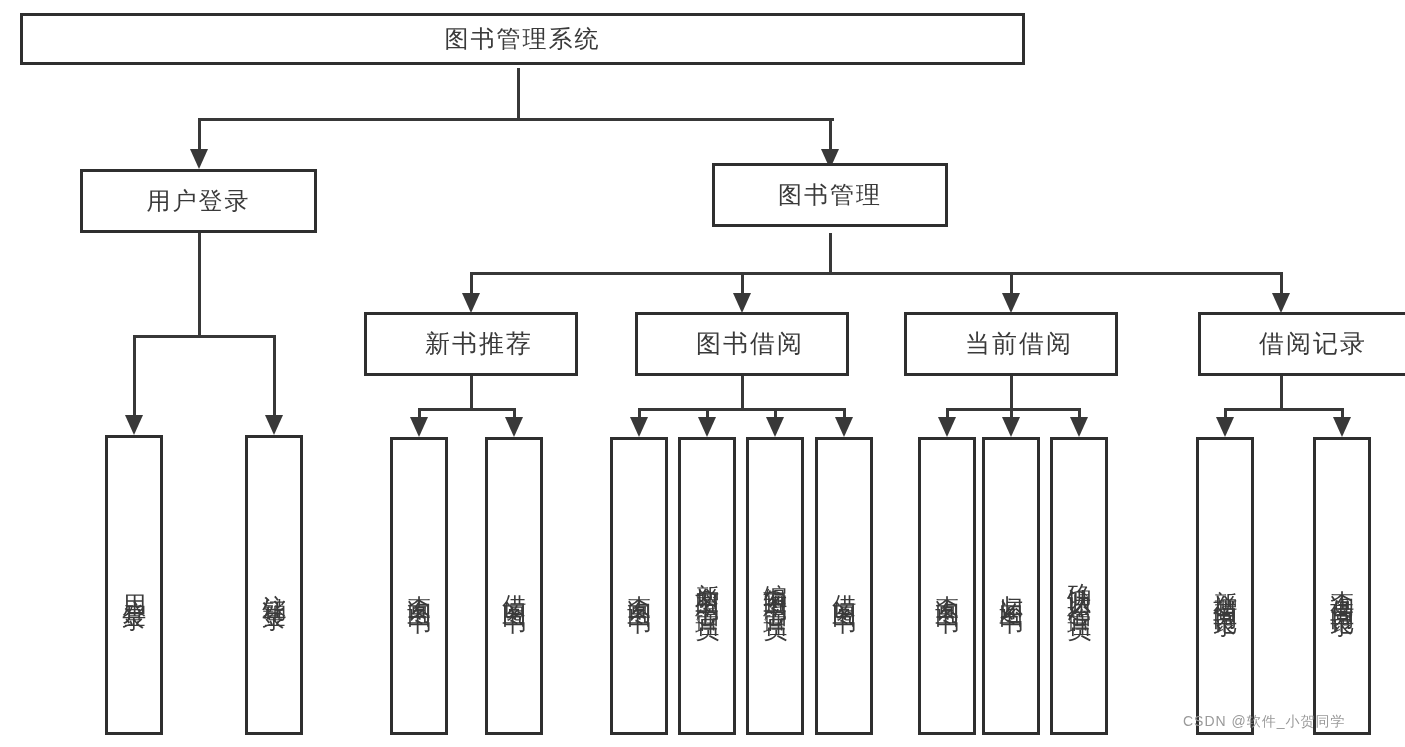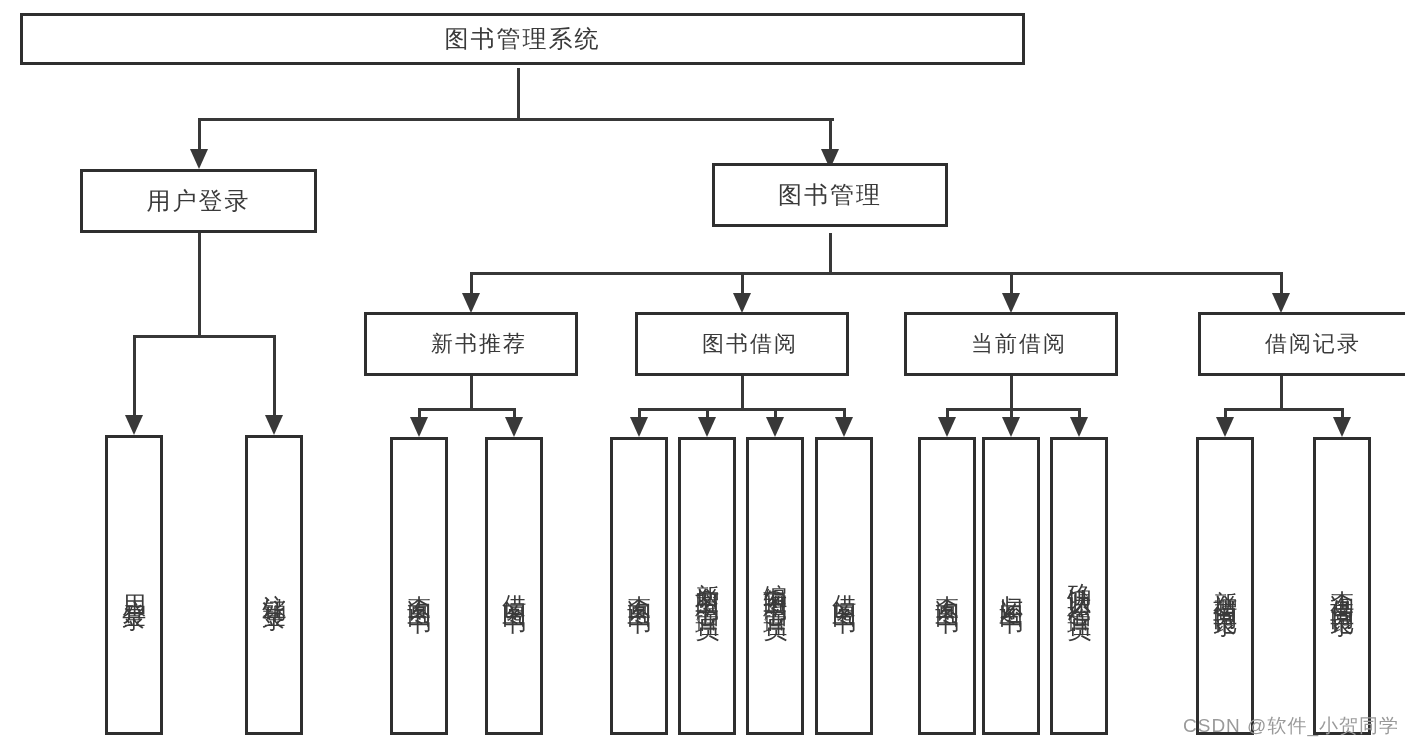--- a/index.html
+++ b/index.html
@@ -24,21 +24,21 @@
     background:var(--box-bg);
     border:3px solid var(--border);
     color:var(--text);
     display:flex;align-items:center;justify-content:center;
     text-align:center;
     font-size:24px;
     letter-spacing:2px;
     line-height:1.1;
     white-space:nowrap;
   }
-  .node.l3{font-size:22px;padding-left:16px;}
+  .node.l3{font-size:25px;padding-left:16px;}
   .vnode{
     writing-mode:vertical-rl;
     text-orientation:mixed;
     letter-spacing:5px;
     font-size:24px;
     white-space:normal;
   }
   
   .h,.v{position:absolute;background:var(--line);}
   .h{height:3px;}
@@ -46,21 +46,21 @@
   
   .a{
     position:absolute;width:0;height:0;
     border-left:9px solid transparent;
     border-right:9px solid transparent;
     border-top:20px solid var(--line);
   }
   .watermark{
     position:absolute;
     left:1183px;top:713px;
-    font-size:19px;
+    font-size:14px;
     letter-spacing:1px;
     color:var(--watermark);
     z-index:10;
     white-space:nowrap;
   }
 </style>
 </head>
 <body>
 
 <div class="canvas">

